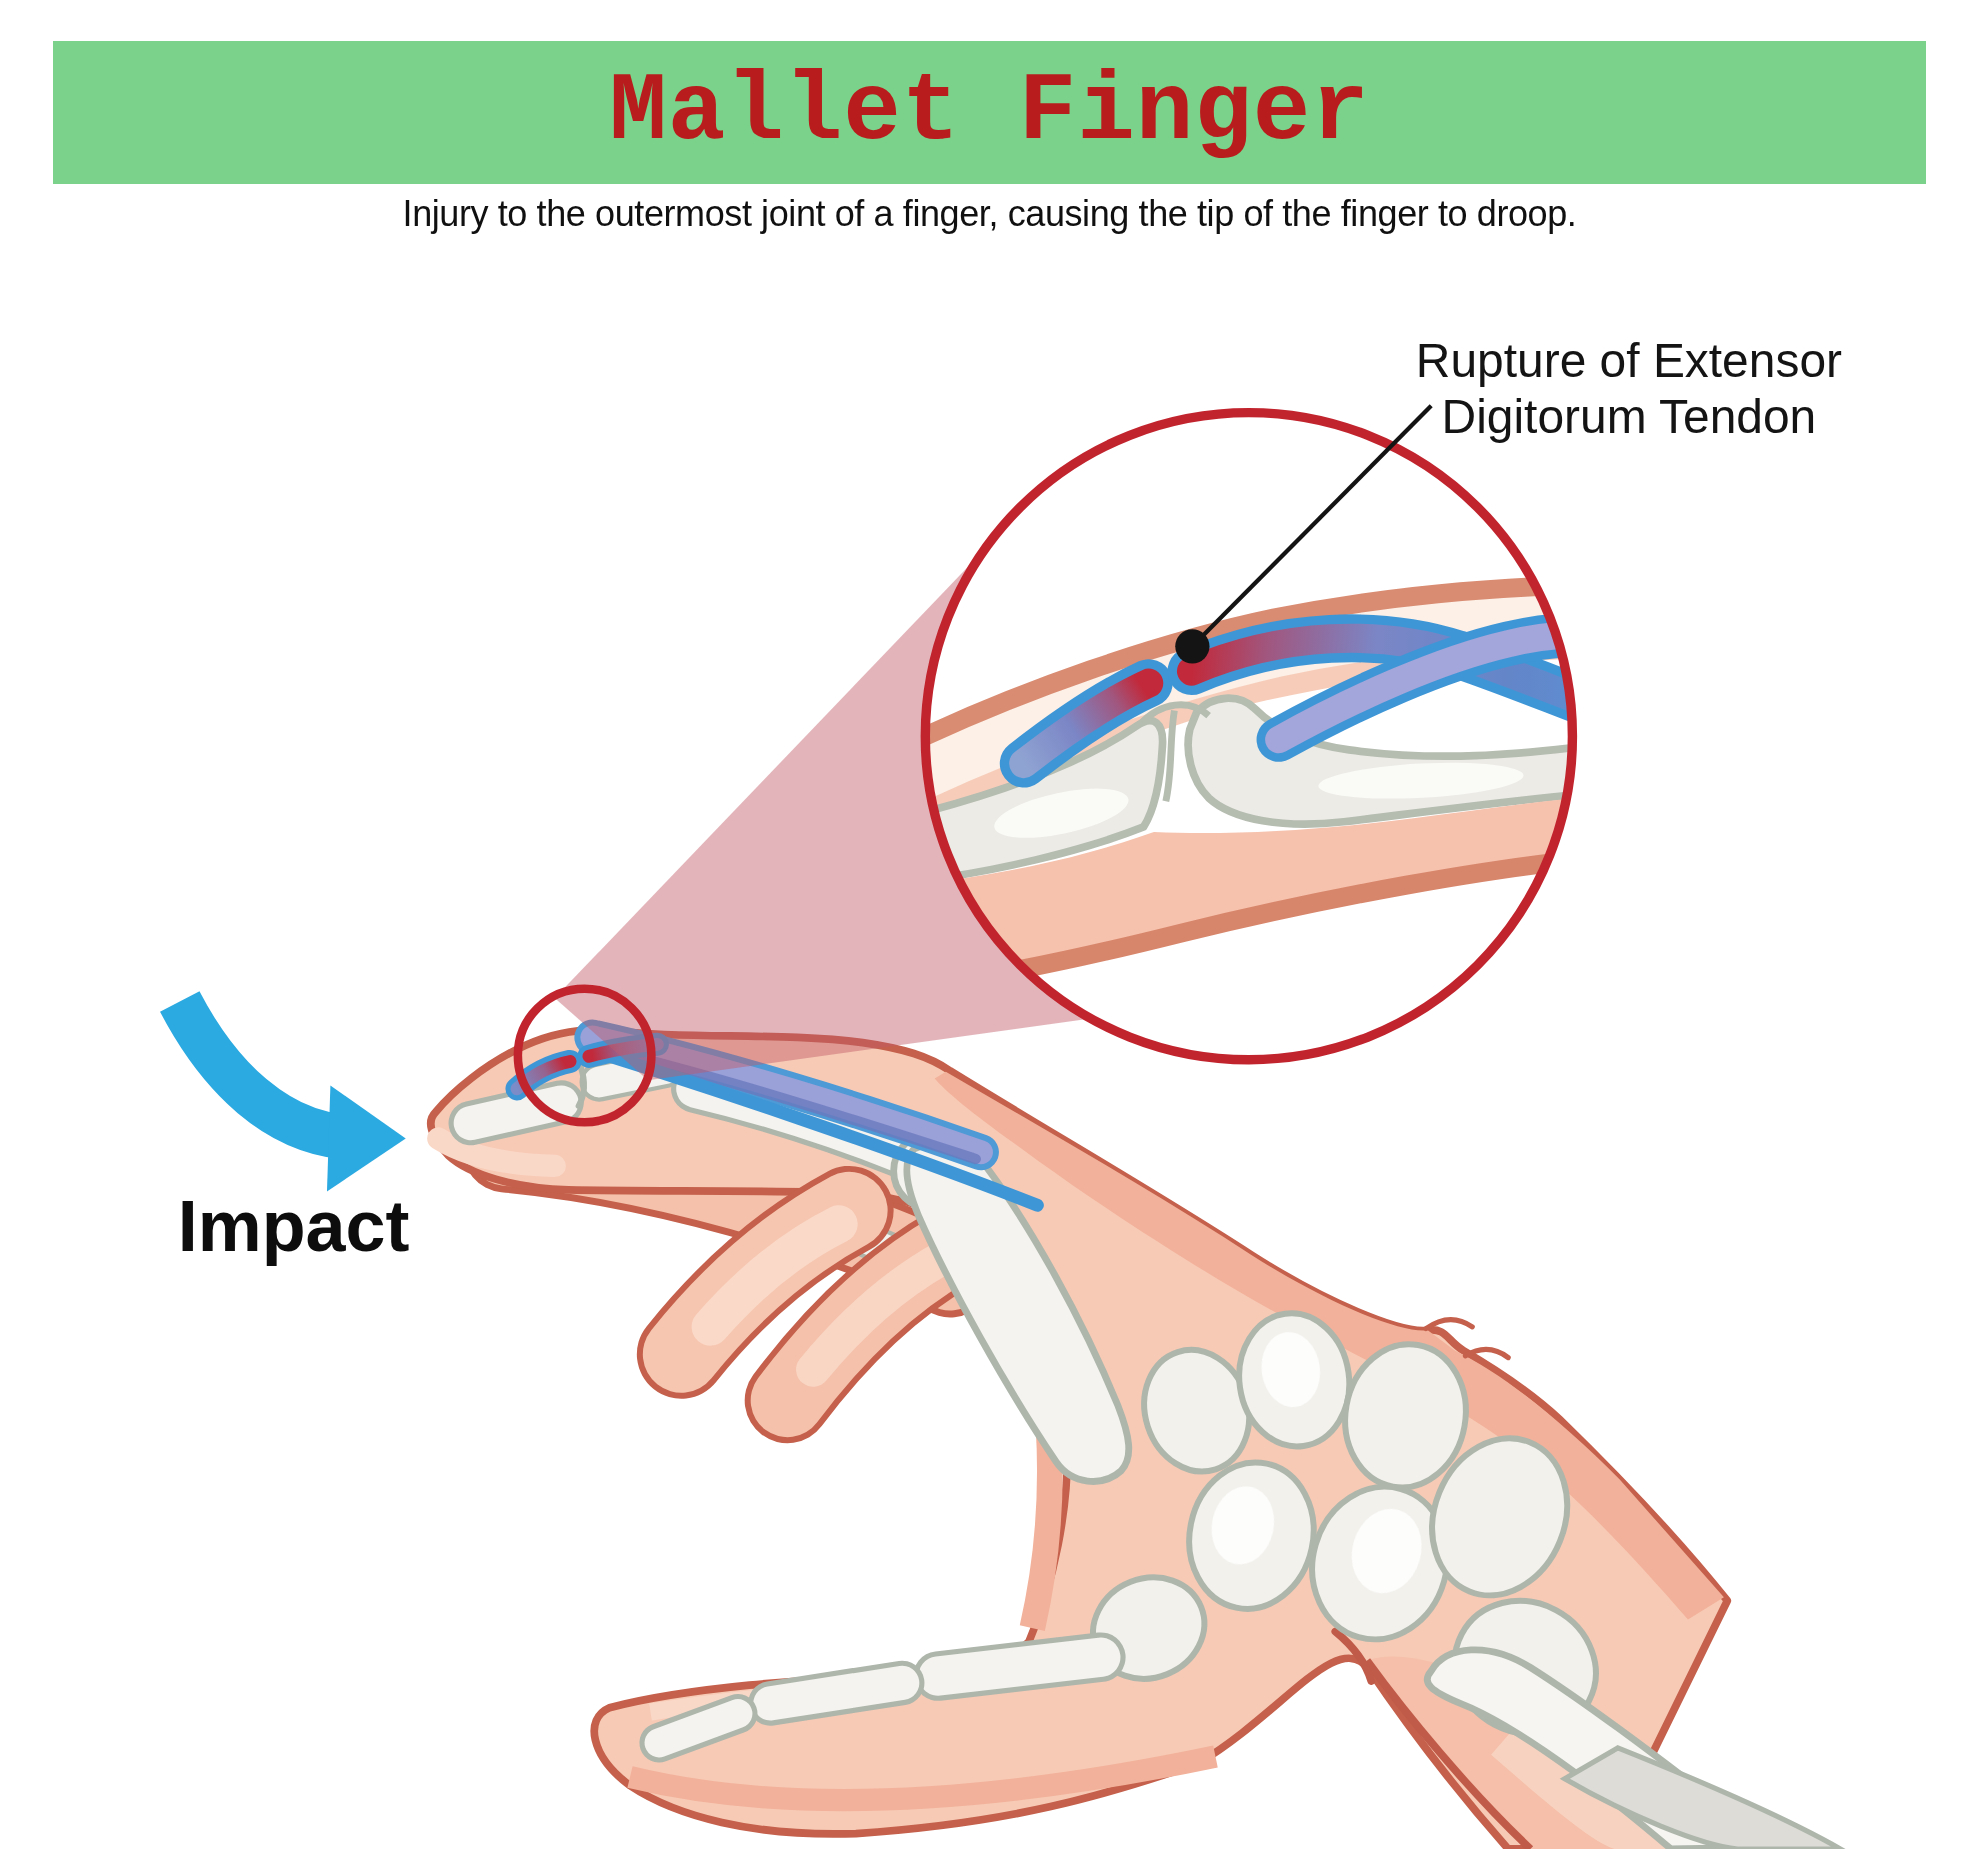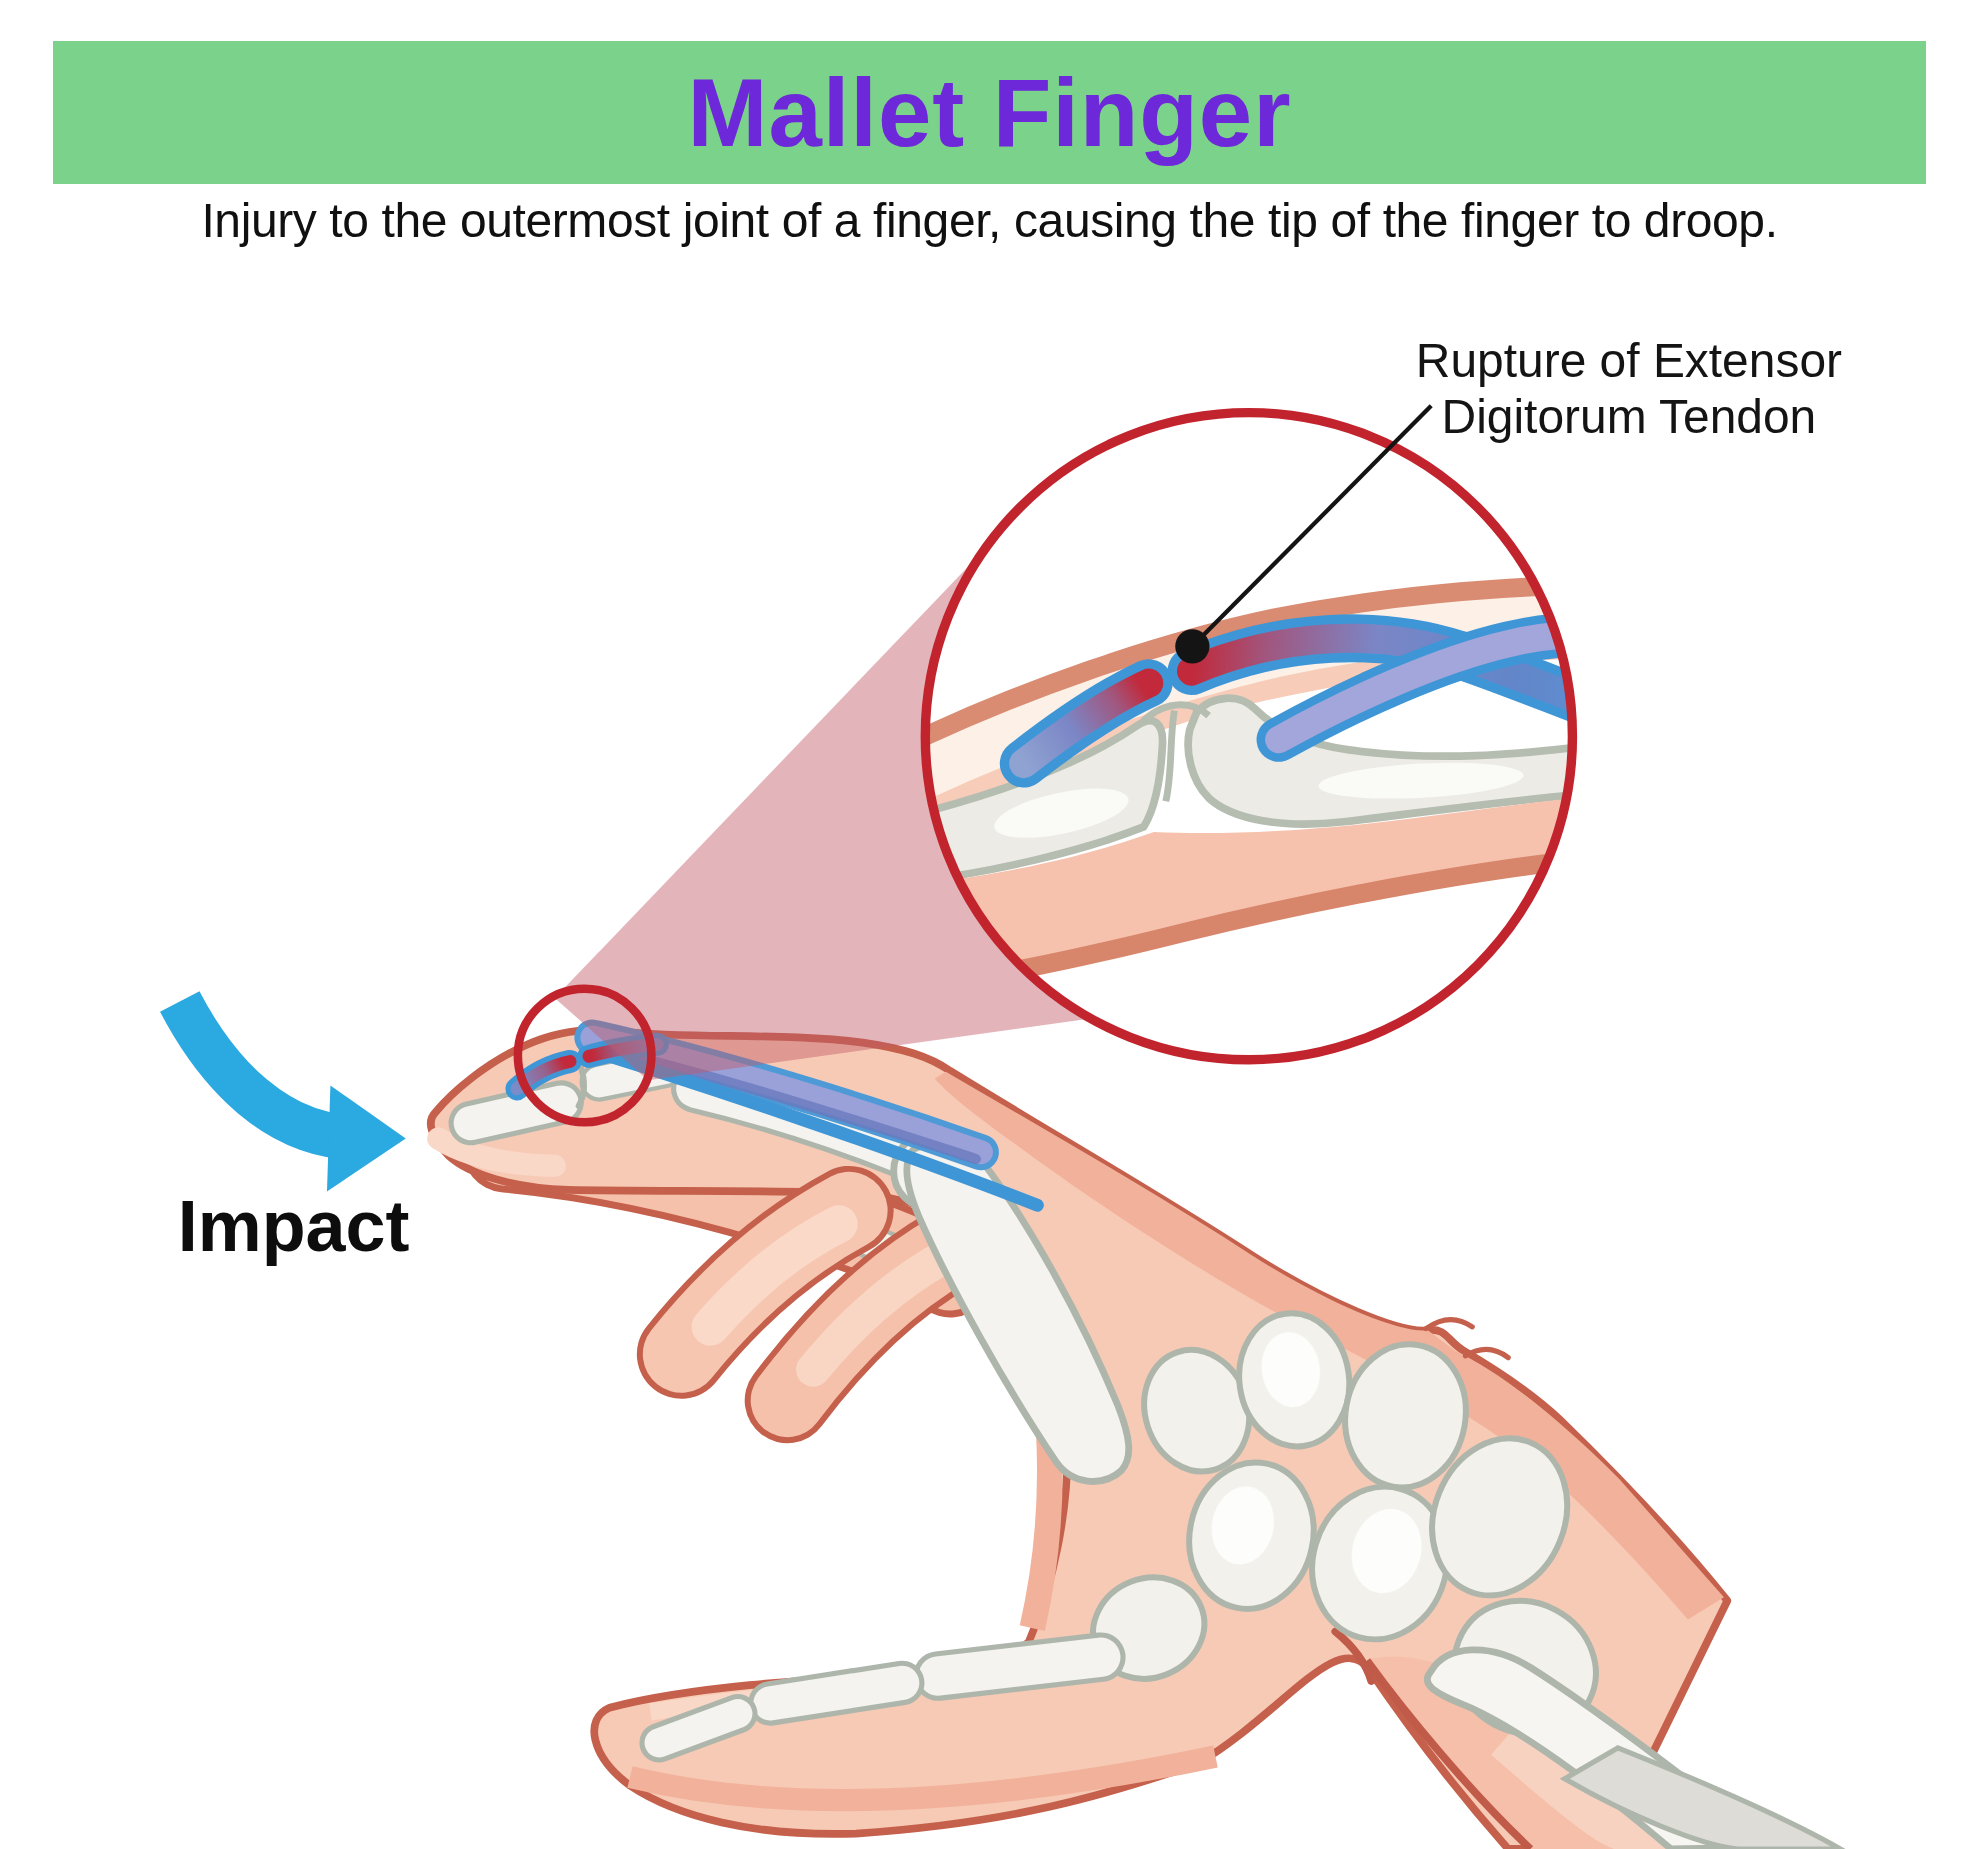--- a/index.html
+++ b/index.html
@@ -1,22 +1,22 @@
 <!DOCTYPE html>
 <html style="font-size:13.7px"><head>
 <meta charset="utf-8">
 <style>
   html,body{margin:0;padding:0;width:1979px;height:1849px;overflow:hidden;background:#ffffff;
             font-family:"Liberation Sans", sans-serif;}
   .stage{position:relative;width:1979px;height:1849px;background:#ffffff;}
   .banner{position:absolute;left:53px;top:41px;width:1873px;height:143px;background:#7BD28A;
           display:flex;align-items:center;justify-content:center;}
-  .banner .title{color:#6d28d9;font-size:96px;font-weight:bold;letter-spacing:0.9px;}
+  .banner .title{color:#b91c1c;font-size:96px;font-weight:bold;letter-spacing:0.9px;font-family:Liberation Mono, monospace;}
   .subtitle{position:absolute;left:0;top:193px;width:1979px;text-align:center;color:#101010;
-            font-size:48px;font-weight:400;letter-spacing:-0.4px;}
+            font-size:36px;font-weight:400;letter-spacing:-0.4px;}
   svg.diagram{position:absolute;left:0;top:0;width:1979px;height:1849px;}
   text{font-family:"Liberation Sans", sans-serif;}
   .rupture-label{font-size:56px;fill:#141414;}
   .impact-label{font-size:84px;font-weight:bold;fill:#0d0d0d;}
 </style>
 </head>
 <body>
 
 <div class="stage">
 

